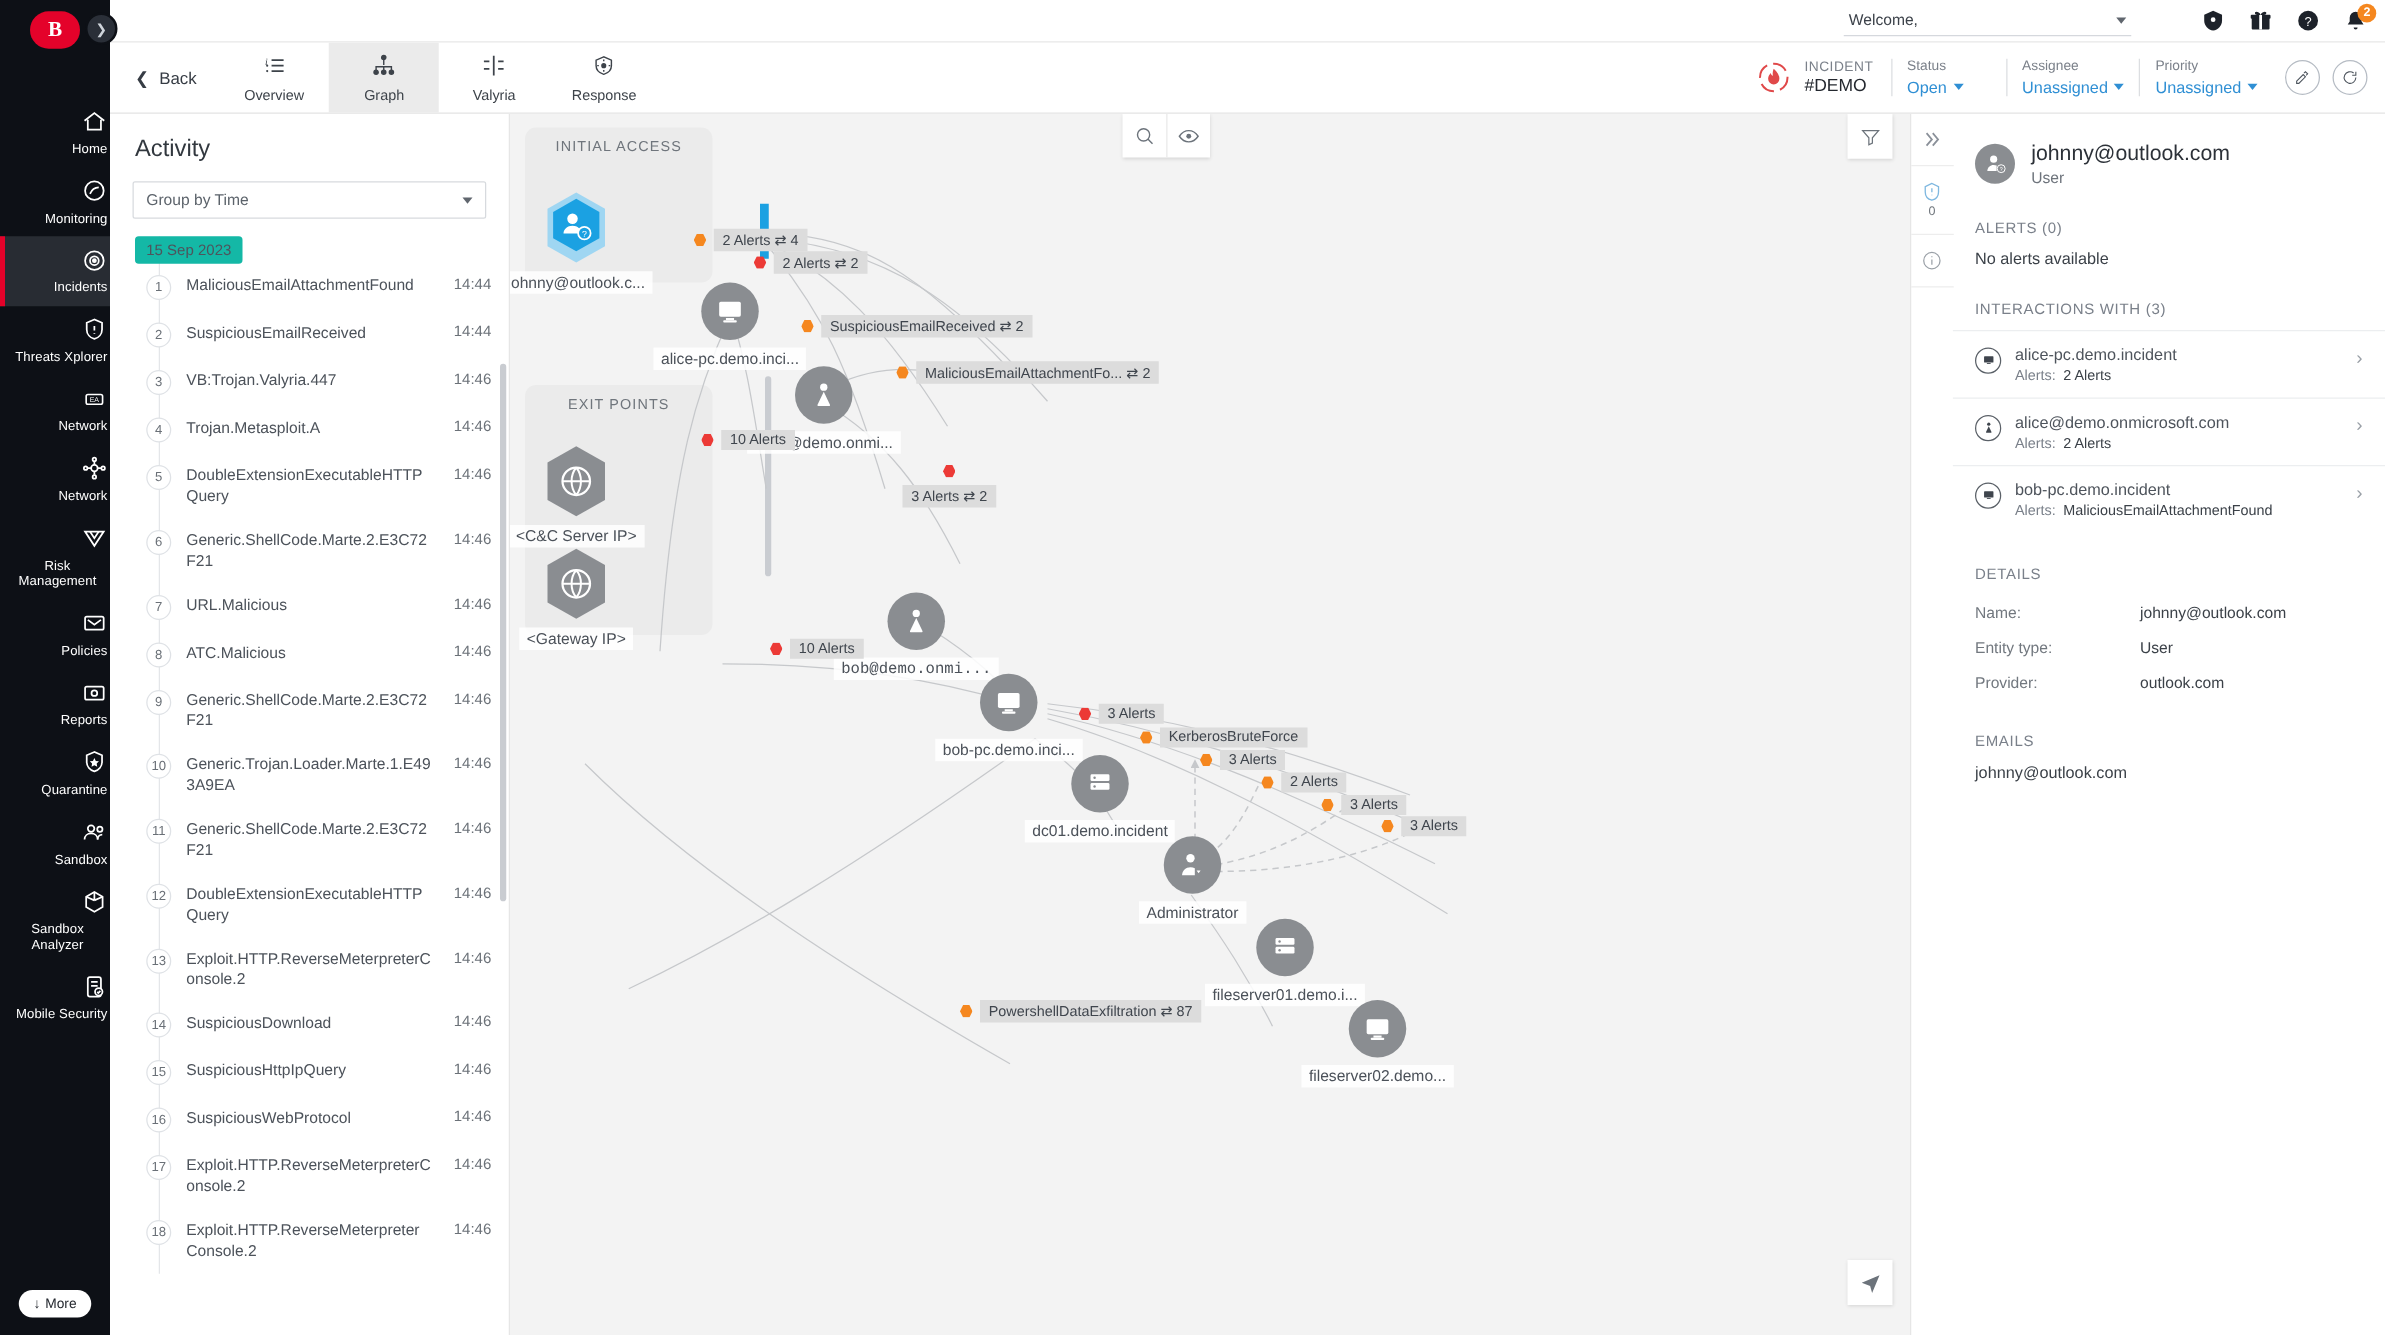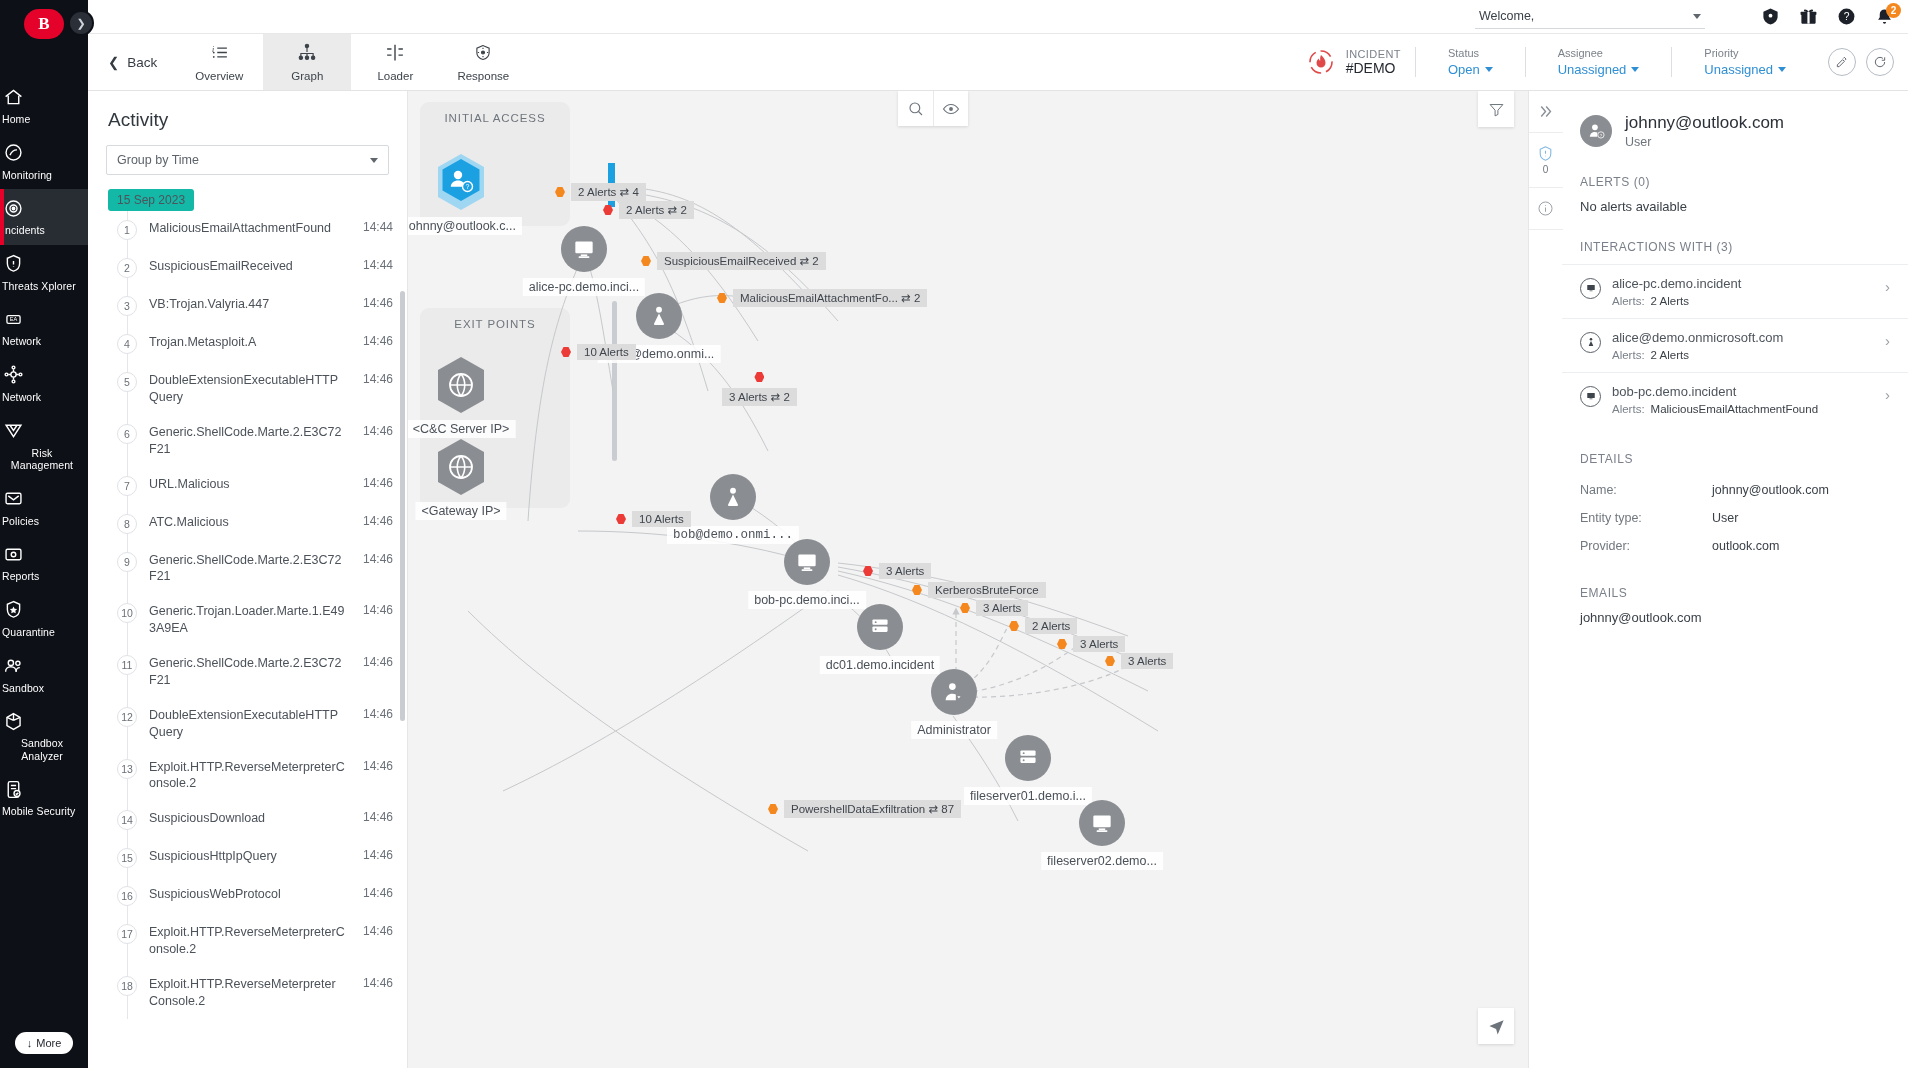--- a/index.html
+++ b/index.html
@@ -27,21 +27,21 @@
   }
   .nav-toggle {
     position: absolute; left: 68px; top: 10px; width: 26px; height: 26px;
     border-radius: 50%; background: #2a2f38; color: #cfd4db;
     display: flex; align-items: center; justify-content: center; font-size: 11px;
     border: 2px solid #0d1016;
   }
   .navlist { width: 88px; margin-top: 30px; flex: 1; overflow: hidden; }
   .navitem {
     position: relative; width: 88px; padding: 8px 2px 8px 2px;
-    display: flex; flex-direction: column; align-items: flex-start; gap: 5px;
+    display: flex; flex-direction: column; align-items: flex-end; gap: 5px;
     cursor: pointer;
   }
   .navitem.active { background: #282c33; }
   .navitem.active::before {
     content:""; position:absolute; left:0; top:0; bottom:0; width:4px; background:#e4022a;
   }
   .navitem .ico { width: 22px; height: 22px; display:flex; align-items:center; justify-content:center; }
   .navitem .ico svg { width: 21px; height: 21px; fill: none; stroke: #fff; stroke-width: 1.6; }
   .navitem .lbl {
     font-size: 10.5px; color: #fff; text-align: center; line-height: 1.2;
@@ -92,21 +92,21 @@
   }
   .tab.active { background:#ebebeb; }
   .tab svg { width: 22px; height: 21px; }
   .tab .tlbl { font-size: 11.5px; color:#3d434a; }
   .incinfo { margin-left:auto; display:flex; align-items:center; padding-right: 14px; gap: 0; }
   .inc-badge { display:flex; align-items:center; gap:9px; padding-right: 14px; }
   .fire { width: 32px; height: 32px; }
   .inc-txt .k { font-size: 11px; color: #7b818a; letter-spacing:.4px; }
   .inc-txt .v { font-size: 14px; color: #24282f; font-weight: 500; }
   .meta {
-    padding: 0 32px; border-left: 1px solid #dcdee1; min-width: 92px;
+    padding: 0 12px; border-left: 1px solid #dcdee1; min-width: 92px;
   }
   .meta .k { font-size: 11px; color:#7b818a; margin-bottom:3px; }
   .meta .v { font-size: 13px; color:#2f8fd4; display:flex; align-items:center; gap:5px; cursor:pointer; }
   .chev { width:0;height:0;border-left:4px solid transparent;border-right:4px solid transparent;border-top:5px solid #2f8fd4;}
   .circbtn {
     width: 28px; height: 28px; border: 1.4px solid #b6bcc4; border-radius: 50%;
     display:flex;align-items:center;justify-content:center; margin-left: 10px; cursor:pointer;
   }
   .circbtn svg { width: 14px; height:14px; stroke:#4e555e; fill:none; stroke-width:1.5; }
 
@@ -444,21 +444,21 @@
               <circle cx="19" cy="18" r="1.9" fill="#3d434a"></circle>
               <path d="M12 6.4v5M5 16.1v-3h14v3M12 13.1v3"></path>
             </svg></span>
           <span class="tlbl">Graph</span>
         </div>
         <div class="tab">
           <span><svg viewBox="0 0 24 24" fill="none" stroke="#3d434a" stroke-width="1.6">
               <path d="M3 8h5M3 15h5M16 8h5M16 15h5"></path>
               <path d="M12 3v18"></path>
             </svg></span>
-          <span class="tlbl">Loader</span>
+          <span class="tlbl">Valyria</span>
         </div>
         <div class="tab">
           <span><svg viewBox="0 0 24 24" fill="none" stroke="#3d434a" stroke-width="1.3">
               <path d="M12 4 5 7v5.2c0 3.6 2.9 6.6 7 7.8 4.1-1.2 7-4.2 7-7.8V7l-7-3z"></path>
               <circle cx="12" cy="12" r="1.7" fill="#3d434a"></circle>
               <path d="M12 6.5v1.5M12 16v1.5M7.5 12H6M18 12h-1.5"></path>
             </svg></span>
           <span class="tlbl">Response</span>
         </div>
       </div>

